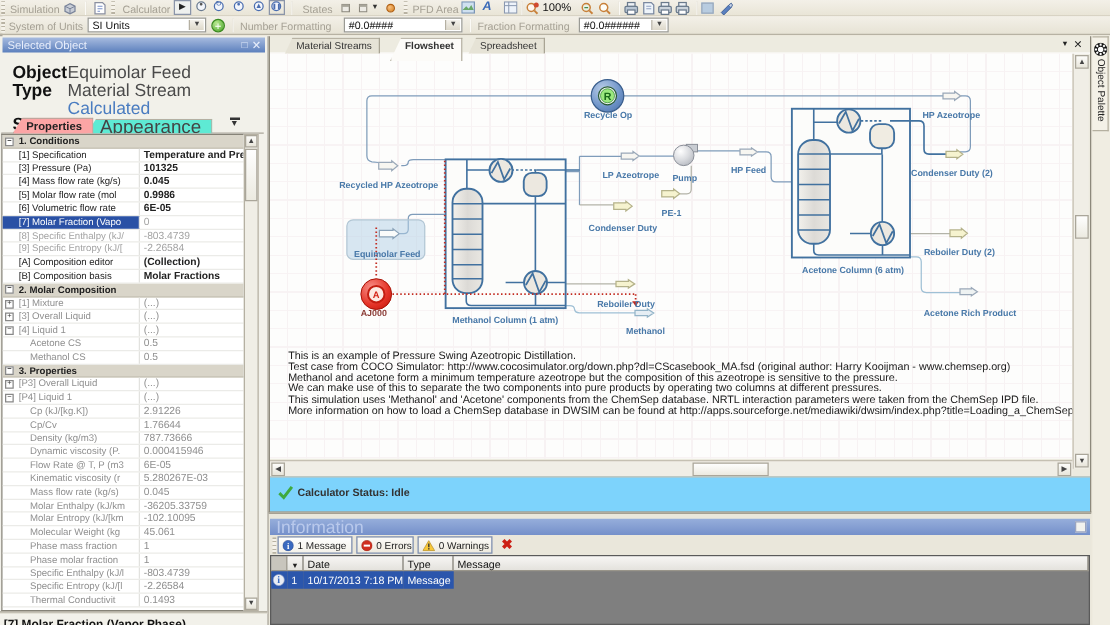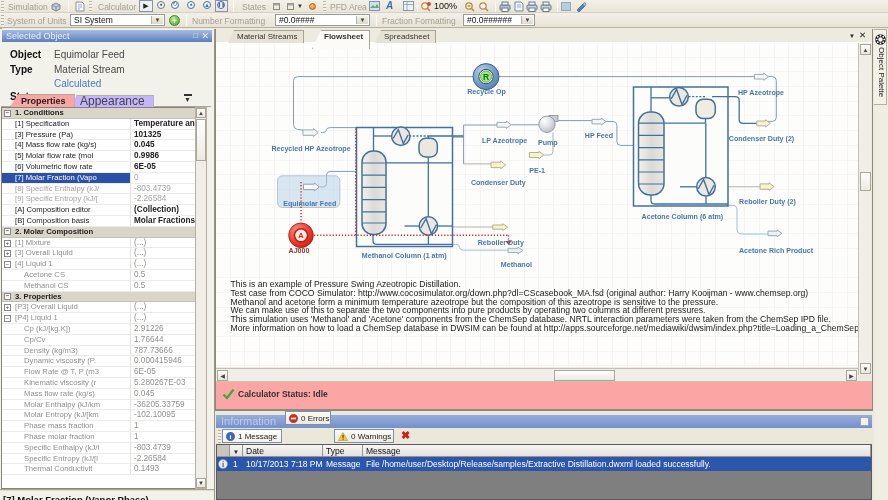--- a/index.html
+++ b/index.html
@@ -9,26 +9,26 @@
 .sep{width:1px;background:#c9c4b4;border-right:1px solid #fbfaf6;}
 .grip{width:3px;background:repeating-linear-gradient(to bottom,#b8b2a2 0 1px,#f5f2ea 1px 3px);}
 .combo{background:#fff;border:1px solid #9a9a94;font-size:8.5px;color:#111;display:flex;align-items:center;padding-left:3px;}
 .combo .arrowbtn{position:absolute;right:1px;top:1px;bottom:1px;width:12px;background:linear-gradient(#f4f2ec,#ddd8ca);border-left:1px solid #b5b0a2;color:#444;font-size:6px;display:flex;align-items:center;justify-content:center;}
 
 #tb1{left:0;top:0;width:888px;height:13px;background:linear-gradient(#f3f0e8,#e9e5d7);border-bottom:1px solid #d8d3c4;}
 #tb2{left:0;top:13px;width:888px;height:15px;background:linear-gradient(#f3f0e8,#e7e3d5);border-bottom:1px solid #b7b2a3;}
 
 #lpanel{left:0;top:29px;width:215px;height:471px;background:#f2f1ea;border-right:1px solid #9a968a;}
 #ltitle{left:2px;top:1px;width:210px;height:12px;background:linear-gradient(#a7bbdf,#5c80bd);color:#e8eefb;font-size:9px;padding-left:4px;line-height:12px;}
-.objrow{font-size:10px;color:#4a4a4a;}
+.objrow{font-size:14px;color:#4a4a4a;}
 .objrow b{color:#111;}
 
 #pgrid{left:1px;top:78px;width:194px;height:382px;background:#fff;border:1px solid #868378;border-right:none;font-size:8.2px;color:#222;overflow:hidden;}
 .pr{height:10.8px;display:flex;border-bottom:1px solid #ebebe8;position:relative;line-height:10.3px;white-space:nowrap;}
-.pr .pl{width:129px;padding-left:13px;overflow:hidden;border-right:1px solid #e2e2df;font-size:7.7px;}
+.pr .pl{width:110px;padding-left:13px;overflow:hidden;border-right:1px solid #e2e2df;font-size:7.7px;}
 .pr .pv{flex:1;padding-left:3px;overflow:hidden;}
 .pr.hd{background:#d9d5c9;font-weight:bold;border-bottom:1px solid #c5c1b4;}
 .pr.hd .pl{border-right:none;width:auto;}
 .pr .exp{position:absolute;left:2px;top:2px;width:7px;height:7px;background:#fff;border:1px solid #888;font-size:6px;line-height:5px;text-align:center;color:#333;}
 .pr.hd .exp{top:1.5px;}
 .gy{color:#a3a3a3;}
 .g2{color:#8f8f8f;}
 .pb{font-weight:bold;}
 .sel .pl{background:#2a51a5;color:#fff;}
 .ind .pl{padding-left:22px;}
@@ -38,24 +38,24 @@
 .dtab{position:absolute;top:1px;height:19px;font-size:8px;color:#333;background:#e6e3d6;border:1px solid #a9a494;border-bottom:none;padding:0 6px 0 11px;line-height:12px;clip-path:polygon(9px 0,100% 0,100% 100%,0 100%);}
 .dtab.act{background:#fcfbf8;font-weight:bold;z-index:2;}
 #canvas{left:0;top:14px;width:642px;height:324px;background:
  repeating-linear-gradient(to right,transparent 0 13.7px,#f7f2f3 13.7px 14.7px),
  repeating-linear-gradient(to bottom,transparent 0 13.7px,#f8f3f4 13.7px 14.7px),#fdfdfc;}
 #desc{font-size:8.6px;color:#1a1a1a;line-height:8.8px;white-space:pre;font-family:"Liberation Sans",sans-serif;}
 
 .sb{background:#f0eee6;}
 .sbtn{position:absolute;background:linear-gradient(#fdfdfb,#e8e5da);border:1px solid #aaa69a;color:#444;font-size:6px;display:flex;align-items:center;justify-content:center;}
 .sthumb{position:absolute;background:linear-gradient(#fefefe,#eceae0);border:1px solid #aaa69a;}
-#status{left:0;top:352px;width:656px;height:28px;background:#fca5a5;border-top:1px solid #c8c3b4;font-size:8.5px;}
+#status{left:0;top:352px;width:656px;height:28px;background:#7dd3fc;border-top:1px solid #c8c3b4;font-size:8.5px;}
 
 #ipanel{left:215px;top:410px;width:658px;height:90px;background:#eae7db;}
-#ititle{left:1px;top:5px;width:656px;height:13px;background:linear-gradient(#96aedb,#7590ca);color:#b9c9ec;font-size:11px;padding-left:5px;line-height:13px;}
+#ititle{left:1px;top:5px;width:656px;height:13px;background:linear-gradient(#96aedb,#7590ca);color:#b9c9ec;font-size:14px;padding-left:5px;line-height:13px;}
 .ibtn{position:absolute;top:0;height:14px;border:1px solid #7d8eb0;background:linear-gradient(#fbfaf7,#eeeade);font-size:8px;color:#222;display:flex;align-items:center;padding:0 3px;white-space:nowrap;}
 .ibtn svg{flex-shrink:0;}
 #itable{left:1px;top:34px;width:656px;height:56px;background:#7f7f7f;border:1px solid #5a5a5a;font-size:8.5px;}
 .ith{position:absolute;top:0;height:12px;background:linear-gradient(#f7f6f4,#e4e2dd);border-right:1px solid #99958a;border-bottom:1px solid #99958a;color:#111;padding:1px 0 0 3px;}
 .itd{position:absolute;top:12px;height:14px;background:#2b56ac;color:#fff;padding:2px 0 0 3px;white-space:nowrap;overflow:hidden;}
 
 #palette{left:874px;top:29px;width:14px;height:471px;background:#f0ede2;}
 #ptab{left:0;top:0;width:13px;height:76px;background:#f4f1e7;border:1px solid #b5b0a0;border-left:none;}
 .vtext{writing-mode:vertical-rl;font-size:8px;color:#222;}
 </style></head>
@@ -146,21 +146,21 @@
  <svg class="abs" style="left:575px;top:1px" width="12" height="11">
       <path d="M2 9 L8 3 L10 5 L4 11 Z" fill="#5a80c0" stroke="#3a5a90" stroke-width="0.7"></path>
       <path d="M8 3 L10 1.5 L11 3 L10 5" fill="#c8d4e8" stroke="#3a5a90" stroke-width="0.7"></path>
     </svg>
 </div>
 
 <div id="tb2" class="abs">
  <div class="abs grip" style="left:1px;top:2px;height:11px;"></div>
  <div class="abs glabel" style="left:7px;top:3px;">System of Units</div>
  <div class="abs combo" style="left:70px;top:1px;width:95px;height:12px;">
-      <span>SI System</span>
+      <span>SI Units</span>
       <span class="arrowbtn">▼</span>
     </div>
  <div class="abs" style="left:169px;top:1.5px;width:11px;height:11px;border-radius:50%;background:radial-gradient(circle at 35% 30%,#b8e890,#4aa62a);border:1px solid #3a8a20;color:#fff;font-size:9px;line-height:10px;text-align:center;">+</div>
  <div class="abs sep" style="left:186px;top:2px;height:11px;"></div>
  <div class="abs glabel" style="left:192px;top:3px;">Number Formatting</div>
  <div class="abs combo" style="left:275px;top:1px;width:95px;height:12px;">
       <span>#0.0####</span>
       <span class="arrowbtn">▼</span>
     </div>
  <div class="abs sep" style="left:376px;top:2px;height:11px;"></div>
@@ -178,21 +178,21 @@
  </div>
  <div class="abs objrow" style="left:10px;top:20px;"><b>Object</b></div>
  <div class="abs objrow" style="left:54px;top:20px;">Equimolar Feed</div>
  <div class="abs objrow" style="left:10px;top:34.5px;"><b>Type</b></div>
  <div class="abs objrow" style="left:54px;top:34.5px;">Material Stream</div>
  <div class="abs objrow" style="left:10px;top:62px;"><b>Status</b></div>
  <div class="abs objrow" style="left:54px;top:49px;color:#4a7cc0;">Calculated</div>
 
  <div class="abs" style="left:1px;top:65px;width:210px;height:13px;border-bottom:1px solid #aaa69a;">
   <div class="abs" style="left:9px;top:0px;height:13px;background:#fca5a5;border:1px solid #aaa69a;border-bottom:none;padding:0 8px 0 10px;font-size:9px;font-weight:bold;color:#222;line-height:12px;clip-path:polygon(8px 0,100% 0,100% 100%,0 100%);z-index:2;">Properties</div>
-  <div class="abs" style="left:68px;top:1px;height:12px;background:#c4b5fd;border:1px solid #b5b0a2;border-bottom:none;padding:0 8px 0 10px;font-size:12px;color:#444;line-height:11px;clip-path:polygon(8px 0,100% 0,100% 100%,0 100%);">Appearance</div>
+  <div class="abs" style="left:68px;top:1px;height:12px;background:#5eead4;border:1px solid #b5b0a2;border-bottom:none;padding:0 8px 0 10px;font-size:15px;color:#444;line-height:11px;clip-path:polygon(8px 0,100% 0,100% 100%,0 100%);">Appearance</div>
   <div class="abs" style="left:183px;top:2px;font-size:7px;color:#333;">▼</div>
   <div class="abs" style="left:183px;top:0px;width:8px;height:1.5px;background:#333;"></div>
  </div>
 
  <div id="pgrid" class="abs">
   <div class="pr hd">
         <span class="exp">−</span>
         <span class="pl">1. Conditions</span>
       </div>
   <div class="pr">
@@ -304,20 +304,24 @@
         <span class="pl g2">Mass flow rate (kg/s)</span>
         <span class="pv g2">0.045</span>
       </div>
   <div class="pr ind">
         <span class="pl g2">Molar Enthalpy (kJ/km</span>
         <span class="pv g2">-36205.33759</span>
       </div>
   <div class="pr ind">
         <span class="pl g2">Molar Entropy (kJ/[km</span>
         <span class="pv g2">-102.10095</span>
+      </div>
+  <div class="pr ind">
+        <span class="pl g2">Molecular Weight (kg</span>
+        <span class="pv g2">45.061</span>
       </div>
   <div class="pr ind">
         <span class="pl g2">Phase mass fraction</span>
         <span class="pv g2">1</span>
       </div>
   <div class="pr ind">
         <span class="pl g2">Phase molar fraction</span>
         <span class="pv g2">1</span>
       </div>
   <div class="pr ind">
@@ -538,21 +542,21 @@
  <div class="abs" style="left:0;top:0;width:658px;height:1px;background:#8d897c;"></div>
  <div id="ititle" class="abs">Information
   <span class="abs" style="right:3px;top:2px;width:9px;height:9px;background:#f2f2ee;border:1px solid #9aa4c0;"></span>
  </div>
  <div class="abs grip" style="left:3px;top:20px;height:13px;"></div>
  <div class="ibtn" style="left:7px;top:19px;width:60px;background:linear-gradient(#fefefd,#f4f2ea);">
    <svg width="9" height="9" style="margin-right:3px">
         <circle cx="4.5" cy="4.5" r="4.2" fill="#3a6ac0" stroke="#2a4a90" stroke-width="0.5"></circle>
         <text x="4.5" y="7" text-anchor="middle" font-size="7" font-weight="bold" fill="#fff" font-family="Liberation Serif">i</text>
       </svg>1 Message</div>
- <div class="ibtn" style="left:70px;top:1px;width:46px;">
+ <div class="ibtn" style="left:70px;top:19px;width:46px;">
    <svg width="9" height="9" style="margin-right:3px">
         <circle cx="4.5" cy="4.5" r="4.2" fill="#d03020" stroke="#a02010" stroke-width="0.5"></circle>
         <rect x="2" y="3.7" width="5" height="1.6" fill="#fff"></rect>
       </svg>0 Errors</div>
  <div class="ibtn" style="left:119px;top:19px;width:60px;">
    <svg width="10" height="9" style="margin-right:3px">
         <path d="M5 0.5 L9.7 8.5 H0.3 Z" fill="#f8c838" stroke="#b8902a" stroke-width="0.6"></path>
         <rect x="4.5" y="2.8" width="1.1" height="3" fill="#333"></rect>
         <rect x="4.5" y="6.5" width="1.1" height="1.1" fill="#333"></rect>
       </svg>0 Warnings</div>
@@ -563,21 +567,20 @@
   <div class="ith" style="left:26px;width:80px;">Date</div>
   <div class="ith" style="left:106px;width:40px;">Type</div>
   <div class="ith" style="left:146px;width:508px;">Message</div>
   <div class="itd" style="left:0;width:13px;padding-left:1px;"><svg width="10" height="10">
           <circle cx="5" cy="5" r="4.5" fill="#e8ecf4" stroke="#8898c0" stroke-width="0.5"></circle>
           <text x="5" y="7.8" text-anchor="middle" font-size="8" font-weight="bold" fill="#3a6ac0" font-family="Liberation Serif">i</text>
         </svg></div>
   <div class="itd" style="left:13px;width:13px;">1</div>
   <div class="itd" style="left:26px;width:80px;">10/17/2013 7:18 PM</div>
   <div class="itd" style="left:106px;width:40px;">Message</div>
-  <div class="itd" style="left:146px;width:508px;">File /home/user/Desktop/Release/samples/Extractive Distillation.dwxml loaded successfully.</div>
  </div>
 </div>
 
 <div id="palette" class="abs">
  <div id="ptab" class="abs">
   <svg class="abs" style="left:1px;top:4px" width="11" height="11">
         <circle cx="5.5" cy="5.5" r="5.3" fill="#111"></circle>
         <circle cx="5.5" cy="5.5" r="2.2" fill="#fff"></circle>
         <g stroke="#fff" stroke-width="1.6">
           <path d="M5.5 0.8 V2.6 M5.5 8.4 V10.2 M0.8 5.5 H2.6 M8.4 5.5 H10.2 M2.2 2.2 L3.4 3.4 M7.6 7.6 L8.8 8.8 M8.8 2.2 L7.6 3.4 M3.4 7.6 L2.2 8.8"></path>

